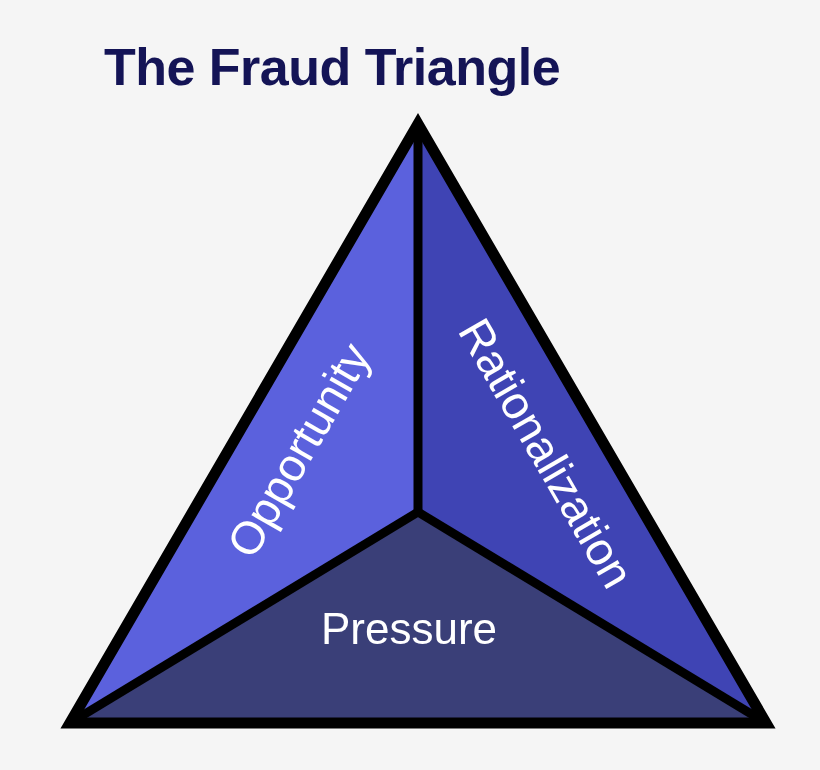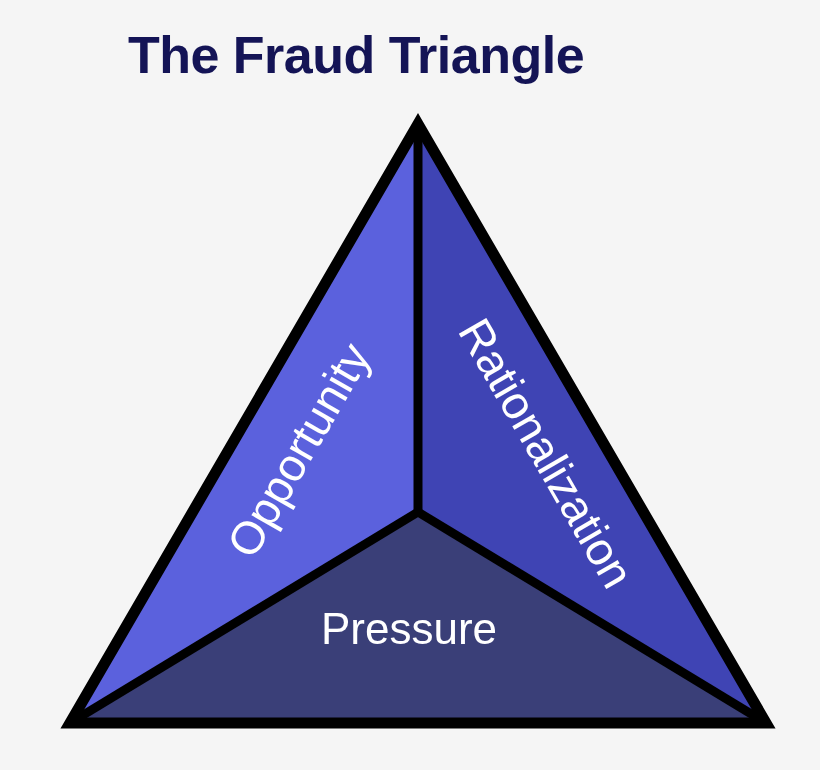--- a/index.html
+++ b/index.html
@@ -19,32 +19,31 @@
   #stage {
     position: relative;
     width: 820px;
     height: 770px;
     background: #f5f5f5;
   }
 
   #page-title {
     position: absolute;
     left: 0;
-    top: 28px;
+    top: 40px;
     width: 664px;
     text-align: center;
     font-family: "Liberation Sans", sans-serif;
     font-weight: bold;
     font-size: 52px;
     letter-spacing: -0.5px;
     color: #141456;
     line-height: 1.05;
     white-space: nowrap;
     user-select: none;
-    padding-left: 24px;
   }
 
   #diagram {
     position: absolute;
     left: 0;
     top: 0;
     width: 820px;
     height: 770px;
   }
 

